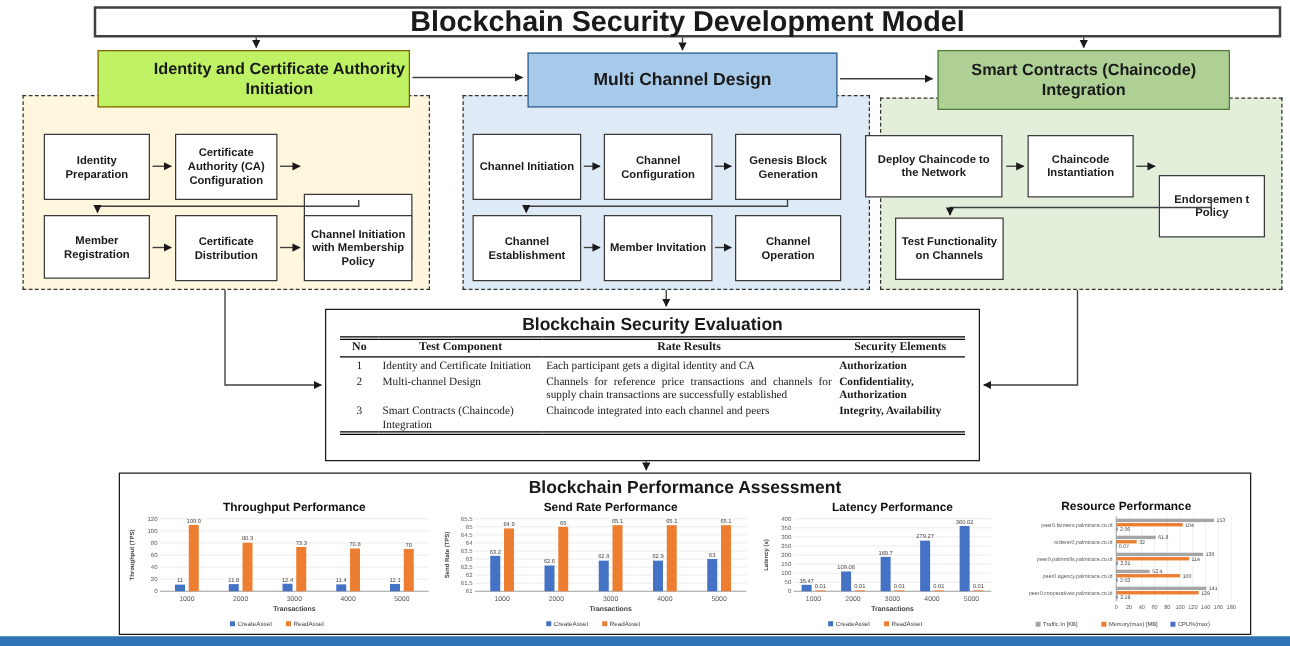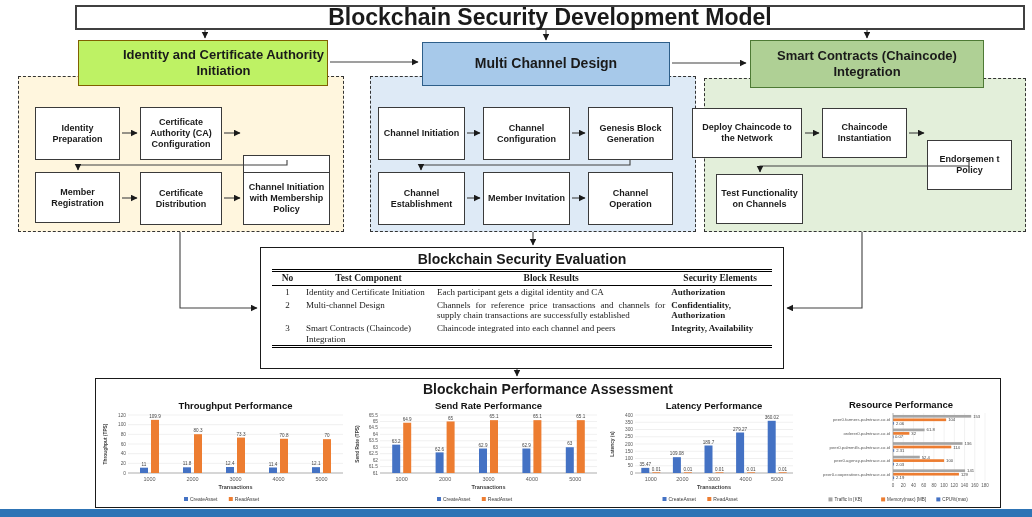--- a/index.html
+++ b/index.html
@@ -70,21 +70,21 @@
   <div class="abs center fbox" style="left:927px;top:108px;width:85px;height:50px;margin-top:32px;">Endorsemen t Policy</div>
   <div class="abs center fbox" style="left:716px;top:174px;width:87px;height:50px;">Test Functionality on Channels</div>
 
   <div id="eval-box" class="abs" style="left:260px;top:247px;width:524px;height:122px;">
     <div id="eval-title">Blockchain Security Evaluation</div>
     <table id="eval-table">
       <thead>
         <tr>
           <th>No</th>
           <th>Test Component</th>
-          <th>Block Results</th>
+          <th>Rate Results</th>
           <th>Security Elements</th>
         </tr>
       </thead>
       <tbody>
         <tr>
           <td class="col-no">1</td>
           <td class="col-comp">Identity and Certificate Initiation</td>
           <td class="col-res">Each participant gets a digital identity and CA</td>
           <td class="col-elem">Authorization</td>
         </tr>

